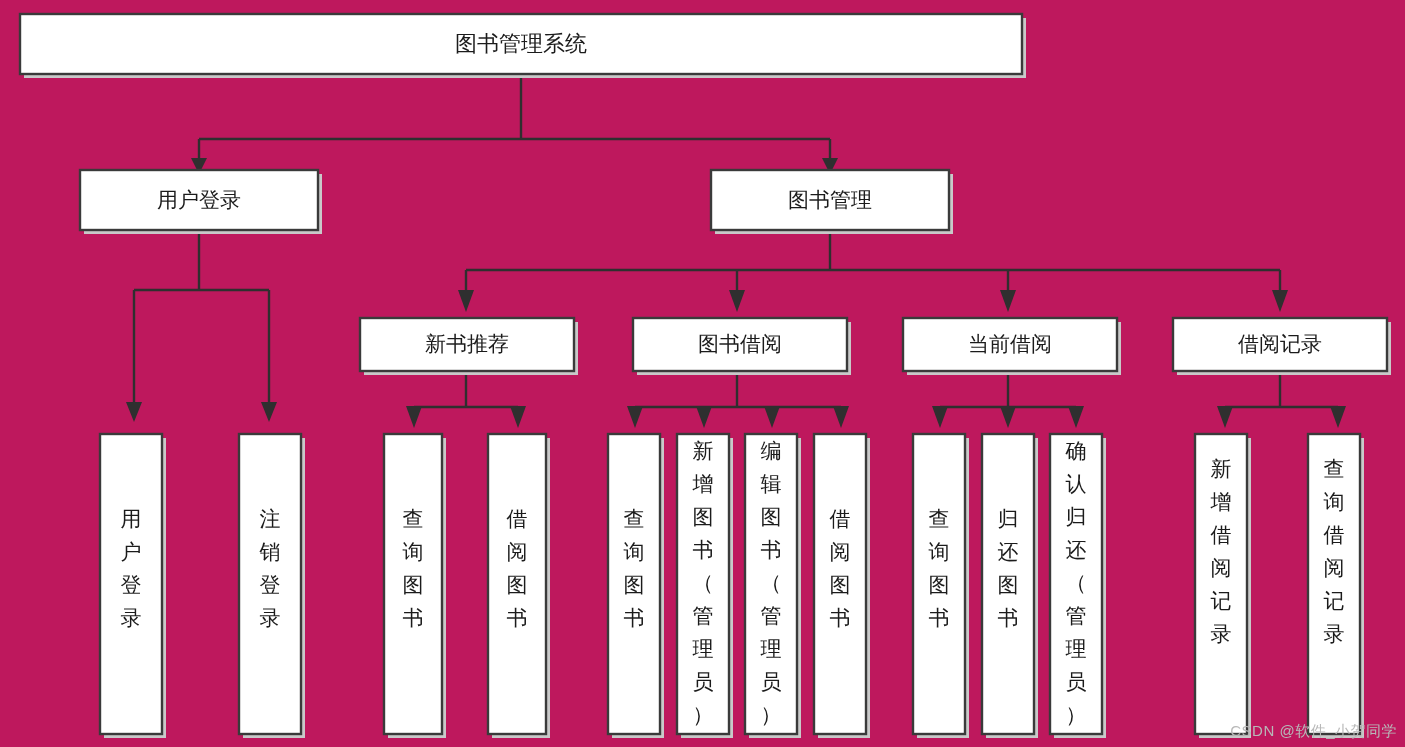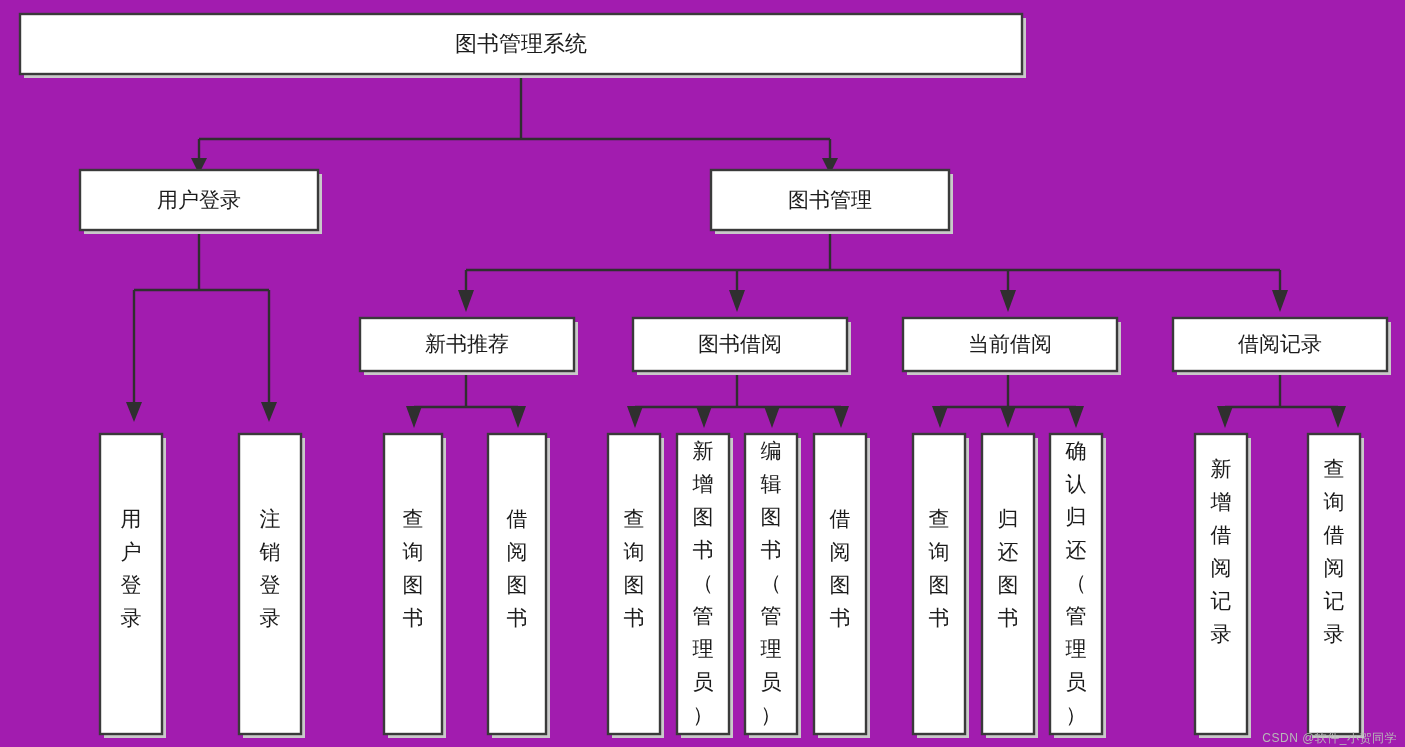--- a/index.html
+++ b/index.html
@@ -11,21 +11,21 @@
   body {
     width: 1405px;
     height: 747px;
     font-family: "Liberation Sans", "DejaVu Sans", sans-serif;
     overflow: hidden;
   }
   #diagram-root {
     position: relative;
     width: 1405px;
     height: 747px;
-    background: #a21caf;
+    background: #be185d;
   }
   svg.chart-canvas {
     position: absolute;
     left: 0;
     top: 0;
     width: 1405px;
     height: 747px;
     display: block;
   }
   .node-box {
@@ -66,23 +66,23 @@
     stroke-width: 2.6;
     fill: none;
   }
   .arrow-head {
     fill: #2f2f2f;
     stroke: none;
   }
   .watermark {
     position: absolute;
     right: 8px;
-    bottom: 0;
-    font-family: "Liberation Sans", "DejaVu Sans", sans-serif;
-    font-size: 12px;
+    bottom: 6px;
+    font-family: "Liberation Sans", "DejaVu Sans", sans-serif;
+    font-size: 15px;
     color: #b8b8b8;
     letter-spacing: 0.5px;
     white-space: nowrap;
     user-select: none;
   }
 </style>
 </head>
 <body>
 
 <div id="diagram-root">

